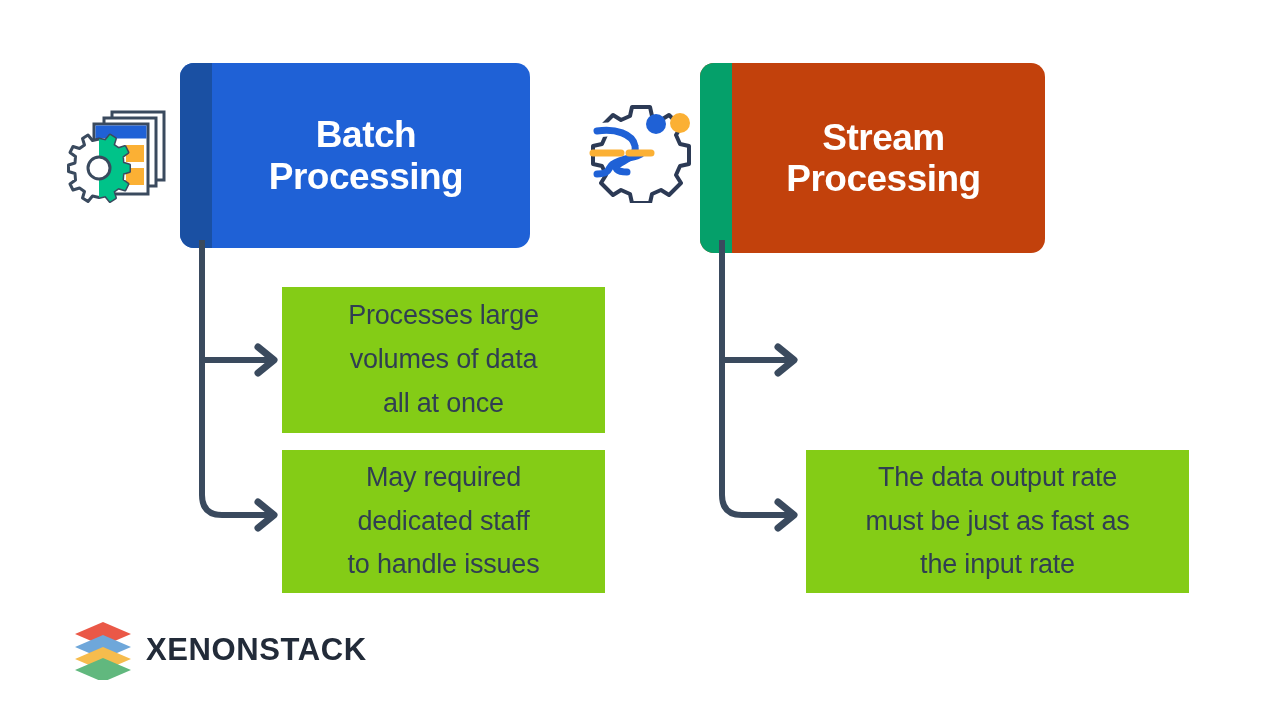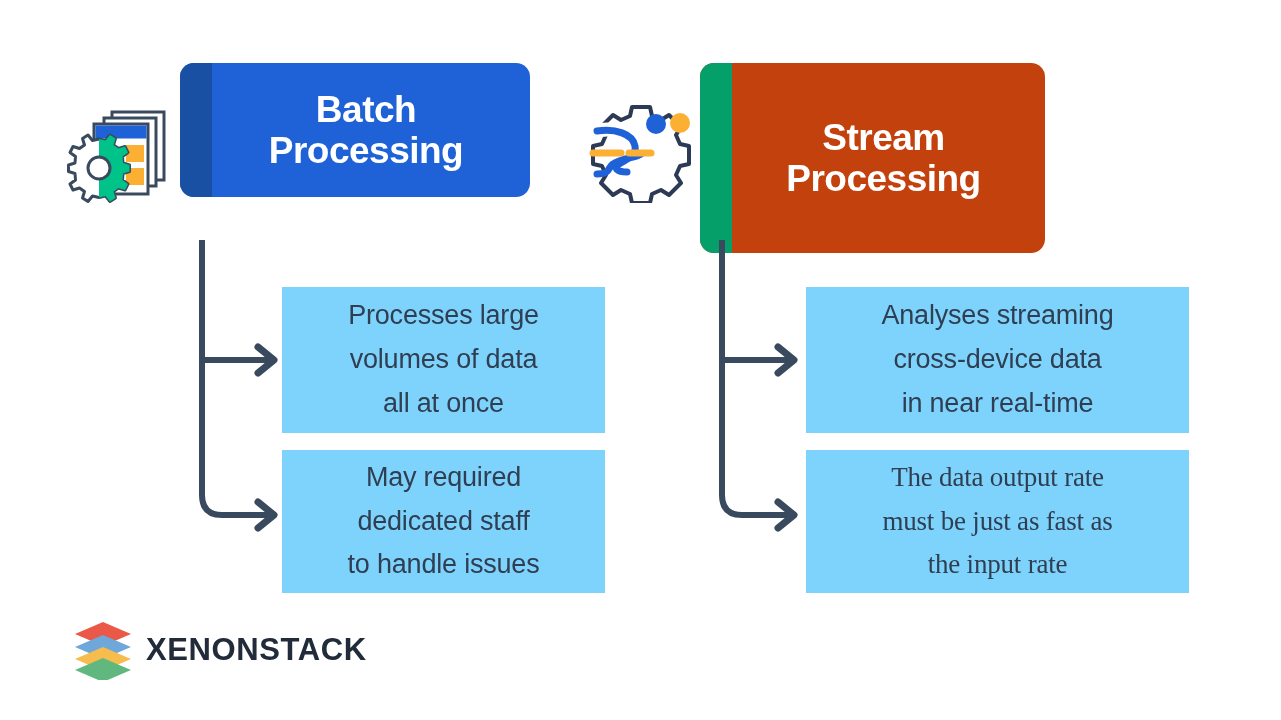--- a/index.html
+++ b/index.html
@@ -45,21 +45,21 @@
     font-size: 37px;
     line-height: 1.12;
     text-align: center;
     letter-spacing: -0.5px;
     padding-left: 22px;
     white-space: pre-line;
   }
 
   #card-batch {
     left: 180px; top: 63px;
-    width: 350px; height: 134px;
+    width: 350px; height: 185px;
     background: #1f61d6;
   }
   #card-batch .accent-strip { background: #1a50a3; }
 
   #card-stream {
     left: 700px; top: 63px;
     width: 345px; height: 190px;
     background: #c2410c;
   }
   #card-stream .accent-strip { background: #05a06a; }
@@ -67,38 +67,38 @@
   
   .side-icon {
     position: absolute;
   }
   #icon-batch { left: 66px; top: 103px; width: 105px; height: 102px; }
   #icon-stream { left: 583px; top: 98px; width: 108px; height: 105px; }
 
   
   .info-box {
     position: absolute;
-    background: #7dd3fc;
+    background: #84cc16;
     display: flex;
     align-items: center;
     justify-content: center;
     text-align: center;
   }
   .info-box .info-text {
     color: #303e52;
     font-size: 27px;
     line-height: 1.62;
     white-space: pre-line;
     letter-spacing: -0.2px;
   }
 
   #box-b1 { left: 282px; top: 287px; width: 323px; height: 146px; }
   #box-b2 { left: 282px; top: 450px; width: 323px; height: 143px; }
   #box-s1 { left: 806px; top: 287px; width: 383px; height: 146px; }
-  #box-s2 { left: 806px; top: 450px; width: 383px; height: 143px; font-family: Liberation Serif, serif; }
+  #box-s2 { left: 806px; top: 450px; width: 383px; height: 143px; }
 
   
   .connector {
     position: absolute;
     pointer-events: none;
   }
   #conn-batch  { left: 180px; top: 240px; width: 120px; height: 300px; }
   #conn-stream { left: 700px; top: 240px; width: 120px; height: 300px; }
 
   
@@ -211,25 +211,20 @@
 Processing</span>
   </div>
 
   <svg class="connector" id="conn-stream" viewBox="0 0 120 300" width="120" height="300">
     <path d="M22,0 L22,255 Q22,275 42,275 L88,275" fill="none" stroke="#3a4a5e" stroke-width="6" stroke-linecap="round"></path>
     <path d="M22,120 L88,120" fill="none" stroke="#3a4a5e" stroke-width="6" stroke-linecap="round"></path>
     <path d="M78,107 L94,120 L78,133" fill="none" stroke="#3a4a5e" stroke-width="7" stroke-linecap="round" stroke-linejoin="round"></path>
     <path d="M78,262 L94,275 L78,288" fill="none" stroke="#3a4a5e" stroke-width="7" stroke-linecap="round" stroke-linejoin="round"></path>
   </svg>
 
-  <div class="info-box" id="box-s1">
-    <span class="info-text">Analyses streaming
-cross-device data
-in near real-time</span>
-  </div>
   <div class="info-box" id="box-s2">
     <span class="info-text">The data output rate
 must be just as fast as
 the input rate</span>
   </div>
 
   <div id="logo">
     <svg id="logo-mark" viewBox="0 0 58 60" width="58" height="60">
       <g opacity="0.88">
         <polygon points="29,2 57,14 29,26 1,14" fill="#e8422e"></polygon>

